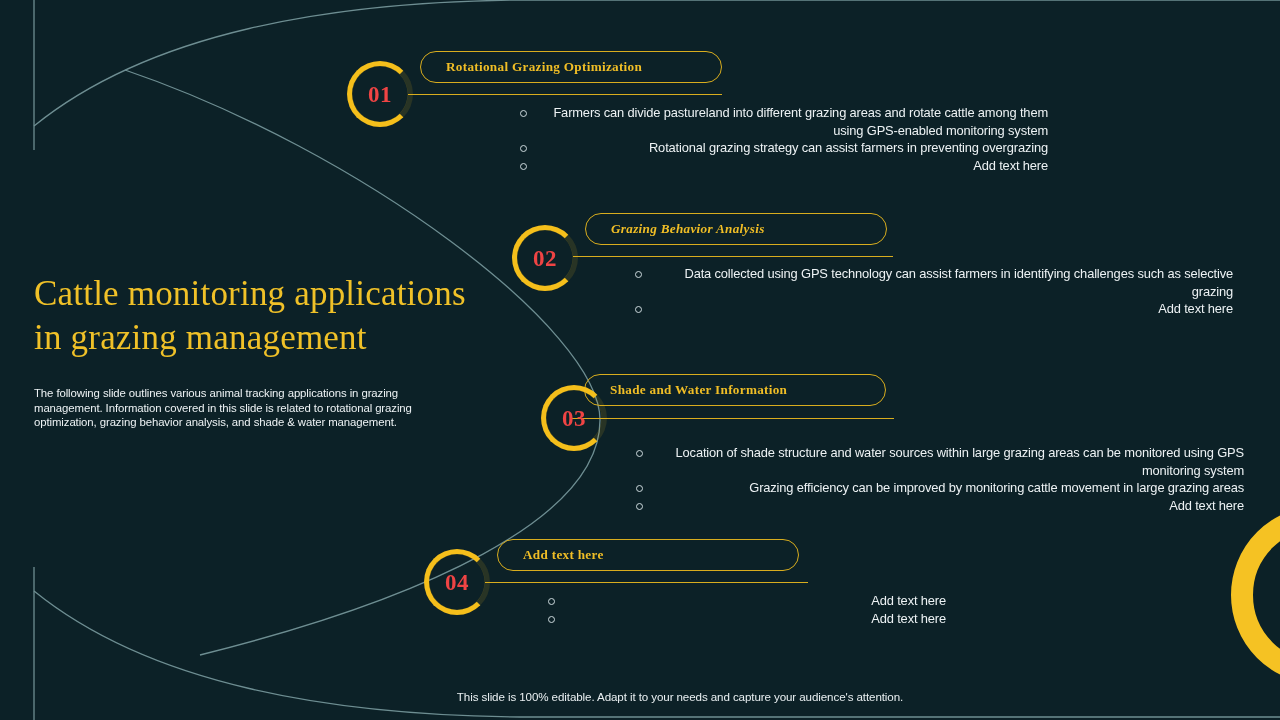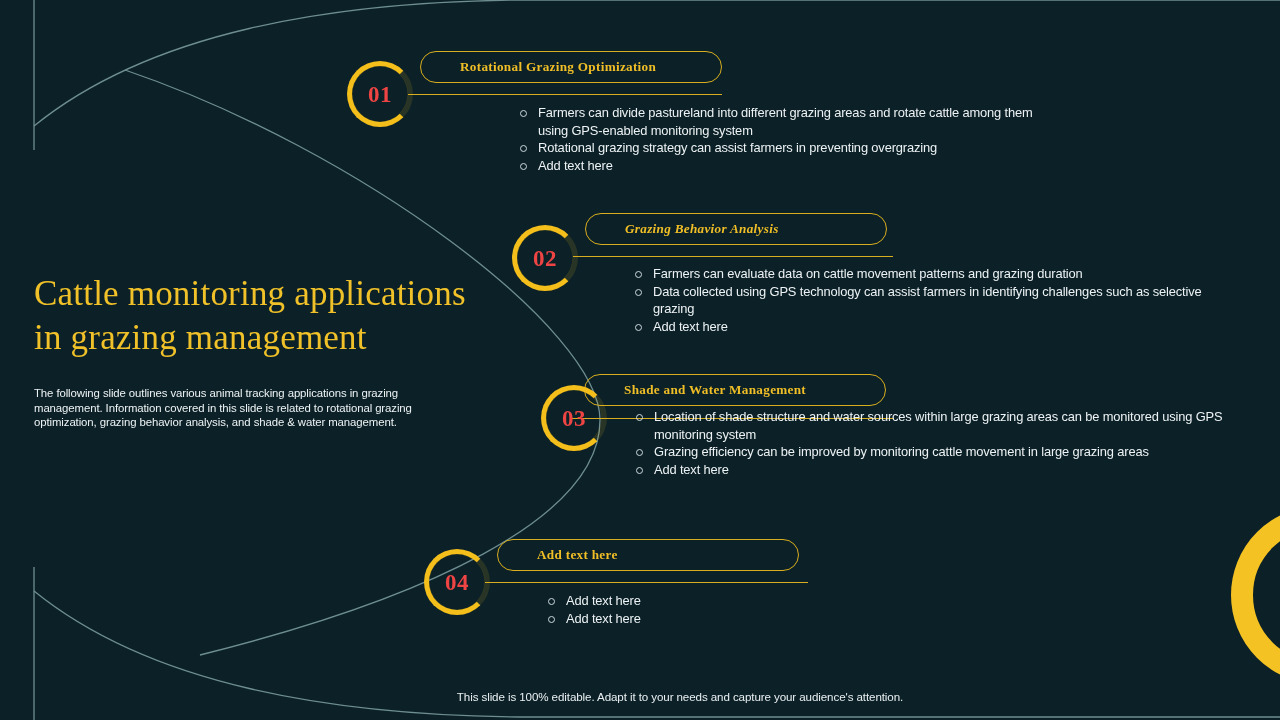--- a/index.html
+++ b/index.html
@@ -88,35 +88,36 @@
     align-items: center;
     z-index: 3;
     background: transparent;
   }
   .pill span {
     font-family: "Liberation Serif", serif;
     font-weight: 700;
     font-size: 13.2px;
     color: #f0be26;
     letter-spacing: 0.3px;
-    padding-left: 39px;
+    padding-left: 25px;
     white-space: nowrap;
   }
   .rule {
     position: absolute;
     height: 1px;
     background: #d8ad1e;
     z-index: 2;
   }
   .bullets {
     position: absolute;
     list-style: none;
     margin: 0;
     padding: 0;
     z-index: 3;
+    text-align: right;
   }
   .bullets li {
     position: relative;
     padding-left: 20px;
     color: #edf2f4;
     font-size: 12.9px;
     line-height: 17.6px;
     margin-bottom: 0px;
     letter-spacing: -0.15px;
   }
@@ -187,35 +188,34 @@
 
   <div class="section">
     <div class="badge" style="left:512px; top:225px;">
       <span>02</span>
     </div>
     <div class="pill" style="left:585px; top:213px; width:302px;font-style:italic;">
       <span>Grazing  Behavior Analysis</span>
     </div>
     <div class="rule" style="left:573px; top:256px; width:320px;"></div>
     <ul class="bullets" style="left:633px; top:265px; width:600px;">
-      <li>Farmers can evaluate data on cattle movement patterns and grazing duration</li>
       <li>Data collected using GPS technology can assist farmers in identifying challenges such as selective grazing</li>
       <li>Add text here</li>
     </ul>
   </div>
 
   <div class="section">
     <div class="badge" style="left:541px; top:385px;">
       <span>03</span>
     </div>
     <div class="pill" style="left:584px; top:374px; width:302px;">
-      <span>Shade and Water Management</span>
+      <span>Shade and Water Information</span>
     </div>
     <div class="rule" style="left:572px; top:418px; width:322px;"></div>
-    <ul class="bullets" style="left:634px; top:408px; width:610px;">
+    <ul class="bullets" style="left:634px; top:444px; width:610px;">
       <li>Location of shade structure and water sources within large grazing areas can be monitored using GPS monitoring system</li>
       <li>Grazing efficiency can be improved by monitoring cattle movement in large grazing areas</li>
       <li>Add text here</li>
     </ul>
   </div>
 
   <div class="section">
     <div class="badge" style="left:424px; top:549px;">
       <span>04</span>
     </div>

